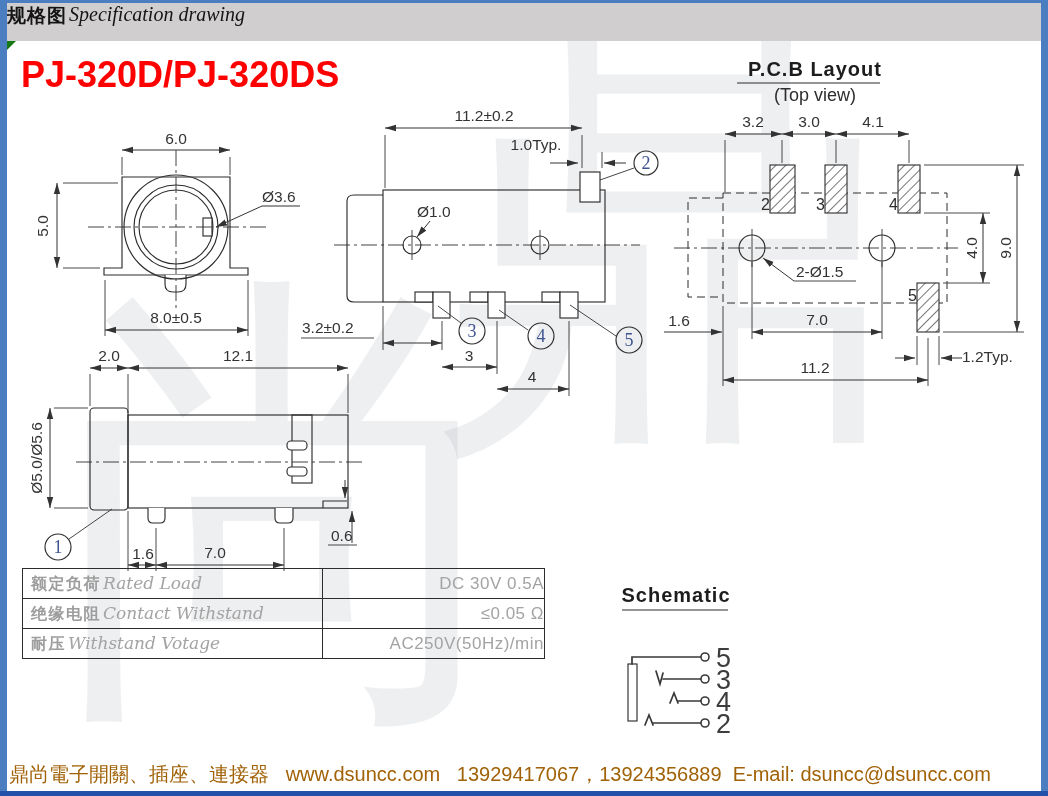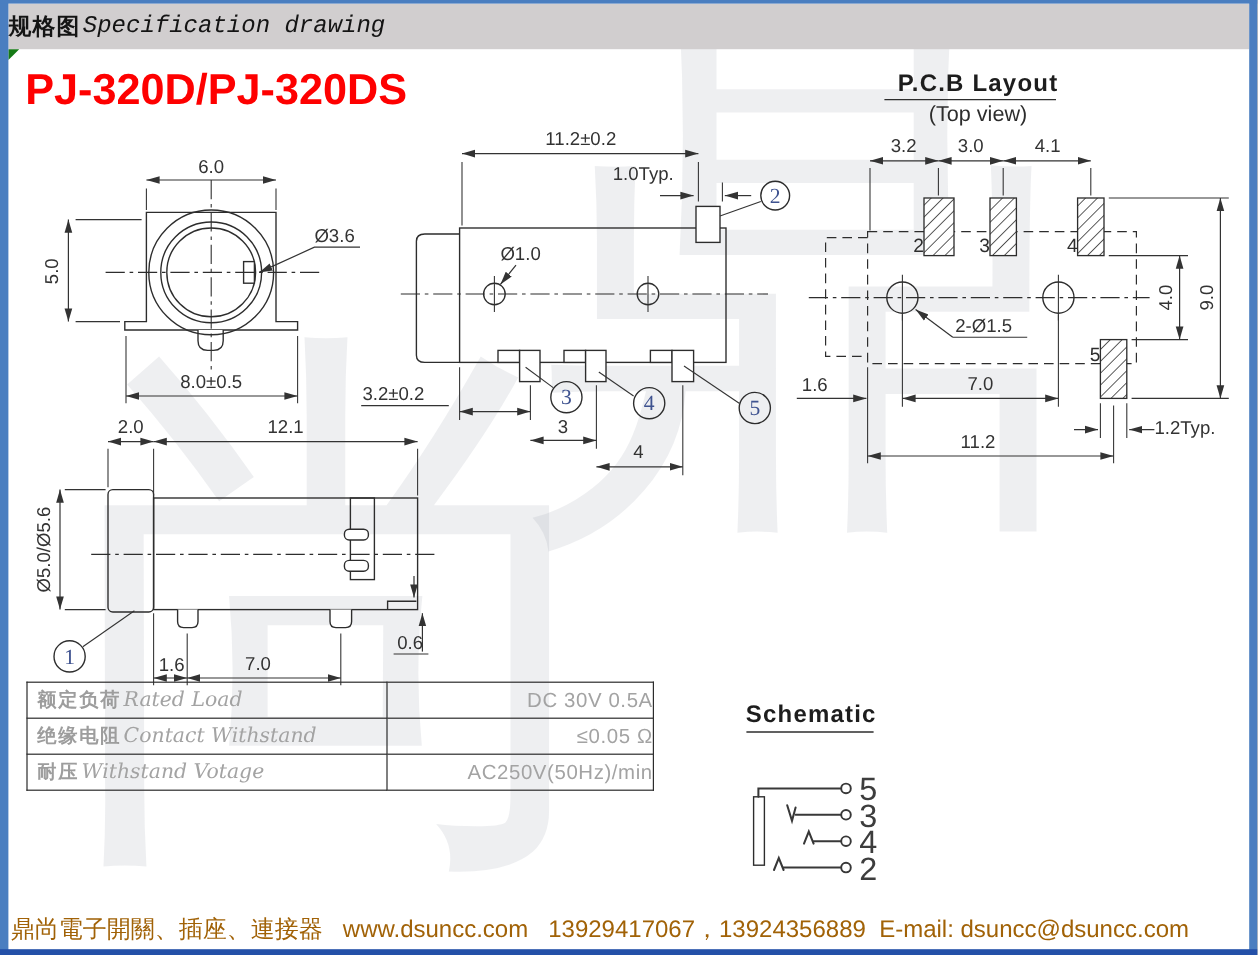--- a/index.html
+++ b/index.html
@@ -6,23 +6,23 @@
   .page{position:relative;width:1048px;height:796px;background:#fff;overflow:hidden;
         font-family:"Liberation Sans",sans-serif;}
   
   .edge{position:absolute;background:#4a7ec0;z-index:6;}
   .edge.l{left:0;top:0;width:7px;height:796px;}
   .edge.r{right:0;top:0;width:7px;height:796px;}
   .edge.t{left:0;top:0;width:1048px;height:3px;}
   .edge.b{left:0;bottom:0;width:1048px;height:5px;background:#2350a8;}
   
   .header-bar{position:absolute;left:7px;top:3px;right:7px;height:38px;background:#d1cecf;
-      display:flex;align-items:center;z-index:3;color:#141414;white-space:pre;}
+      display:flex;z-index:3;color:#141414;white-space:pre;}
   .h-cn{font-weight:bold;font-size:19px;letter-spacing:1px;}
-  .h-en{font-style:italic;font-family:Liberation Mono, monospace;font-size:20px;padding:0 2px;}
+  .h-en{font-style:italic;font-family:Liberation Serif, serif;font-size:20px;padding:0 2px;}
   .green-tri{position:absolute;left:7px;top:41px;width:0;height:0;z-index:4;
       border-left:9px solid #157a15;border-bottom:9px solid transparent;}
   .product-title{position:absolute;left:21px;top:54px;font-size:36px;font-weight:bold;
       color:#fe0000;z-index:3;letter-spacing:0px;}
   
   .watermark{position:absolute;inset:0;z-index:0;pointer-events:none;
       font-family:"DejaVu Serif","Liberation Serif",serif;color:rgba(150,155,168,0.16);}
   .watermark span{position:absolute;font-size:470px;line-height:1;}
   .watermark .wm1{left:430px;top:-10px;}
   .watermark .wm2{left:55px;top:270px;}

